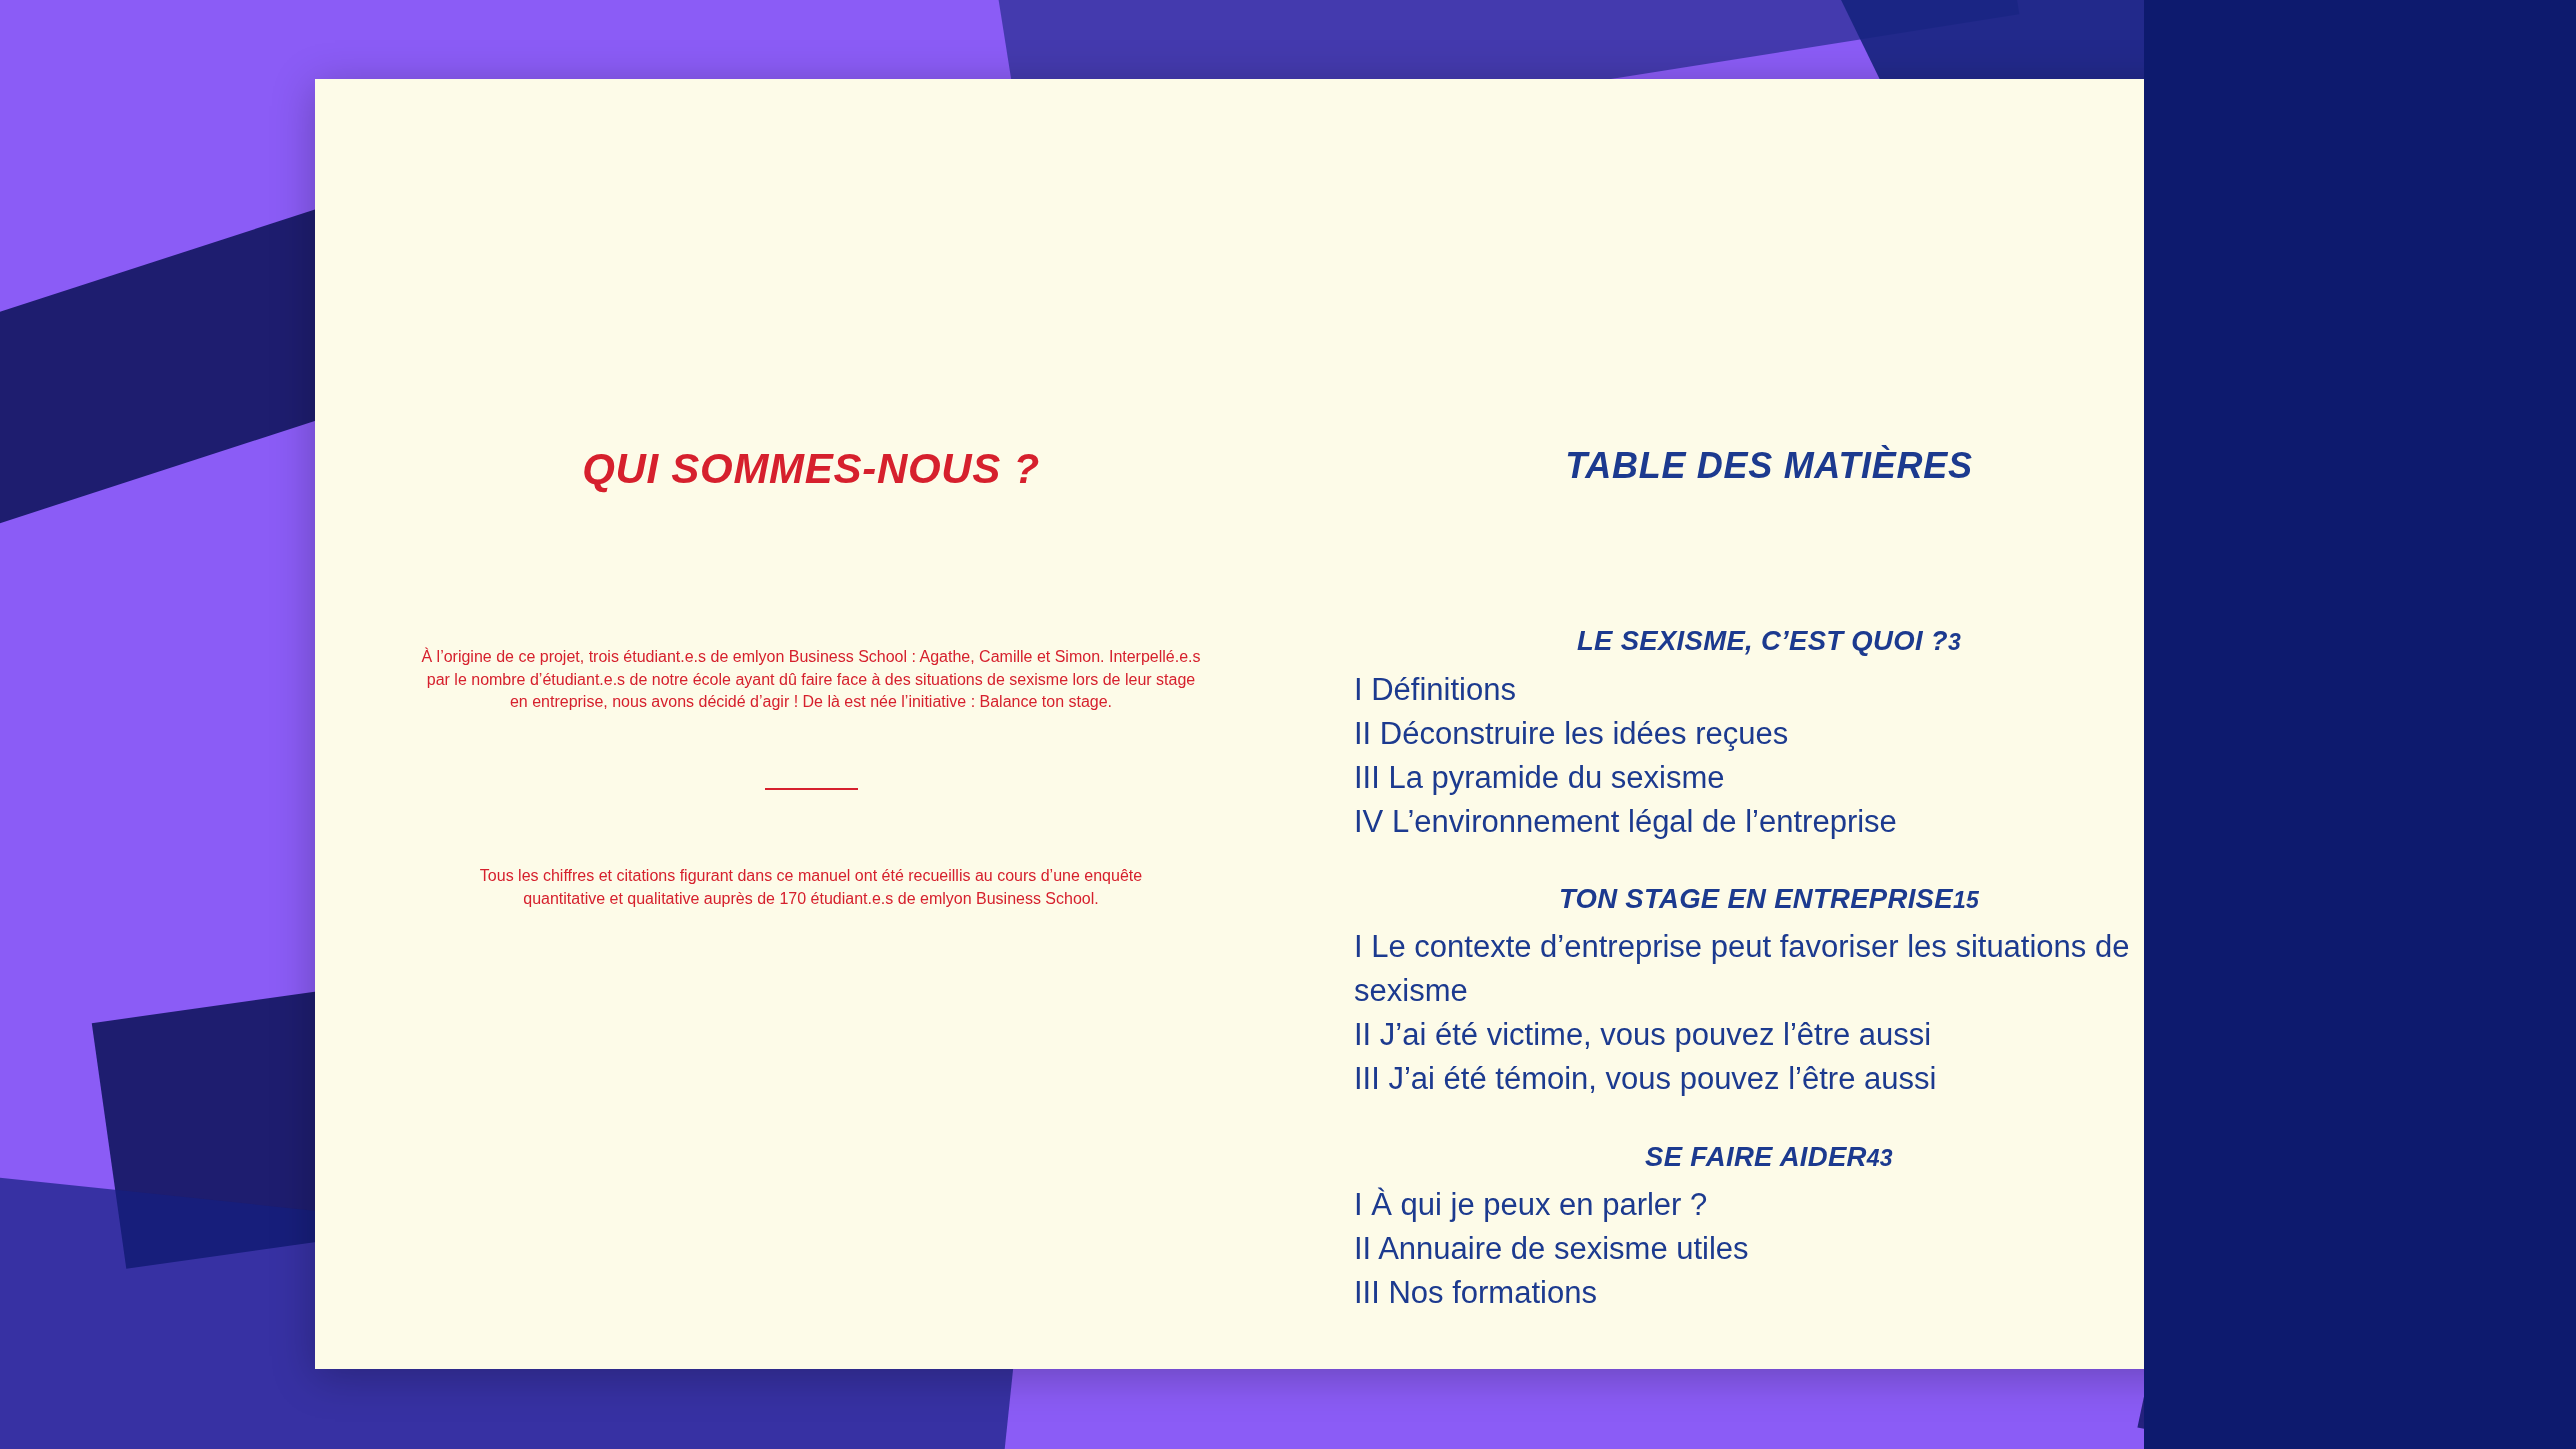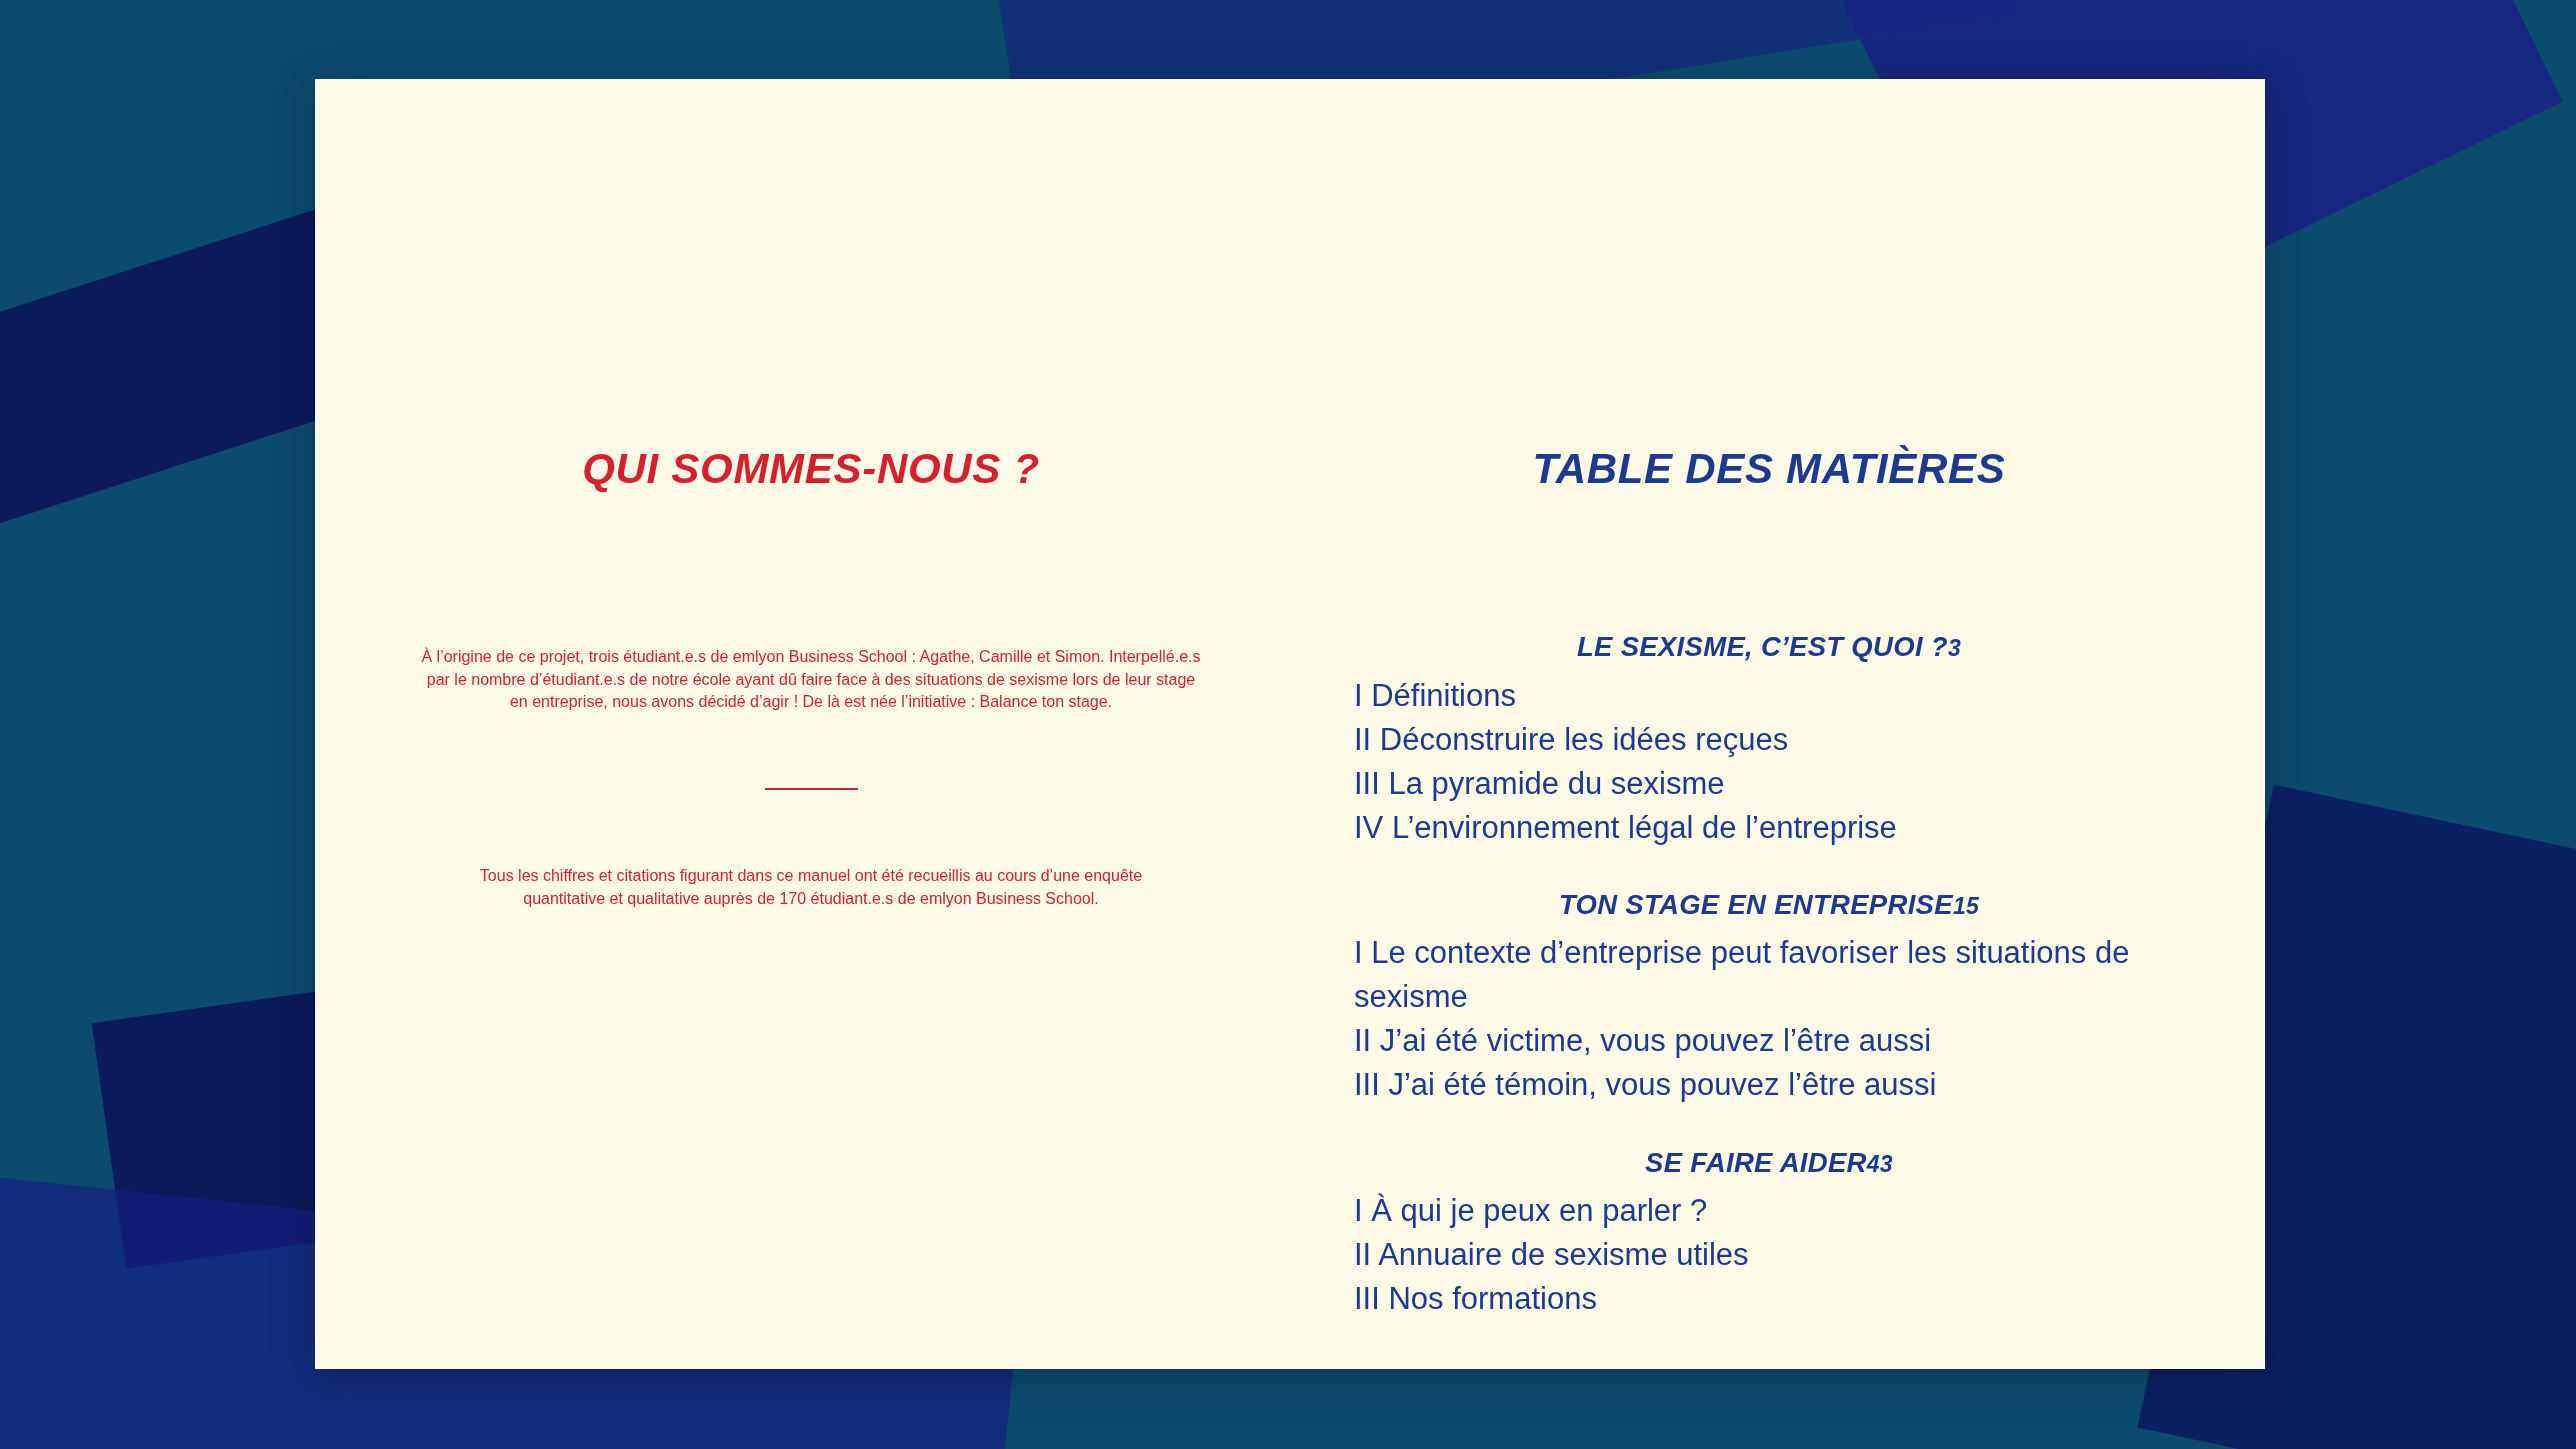--- a/index.html
+++ b/index.html
@@ -7,23 +7,23 @@
     padding: 0;
     background: #0d1a6e;
     width: 2576px;
     height: 1449px;
     overflow: hidden;
     font-family: "Liberation Sans", sans-serif;
   }
 
   #stage {
     position: relative;
-    width: 2576px;
+    width: 2144px;
     height: 1449px;
-    background: #0c4a6e;
+    background: #8b5cf6;
     overflow: hidden;
   }
 
   
   .bg-shape {
     position: absolute;
     background: #0a1257;
     opacity: 0.85;
   }
   .bg-shape.s1 {
@@ -116,21 +116,21 @@
     width: 93px;
     height: 2px;
     background: #d6202d;
     margin: 74px auto 75px auto;
   }
 
   
   .right-title {
     text-align: center;
     color: #1c3a8f;
-    font-size: 42px;
+    font-size: 36px;
     font-weight: bold;
     font-style: italic;
     letter-spacing: 0.7px;
     margin-top: 366px;
     margin-bottom: 0;
   }
 
   .toc {
     margin-top: 138px;
   }

